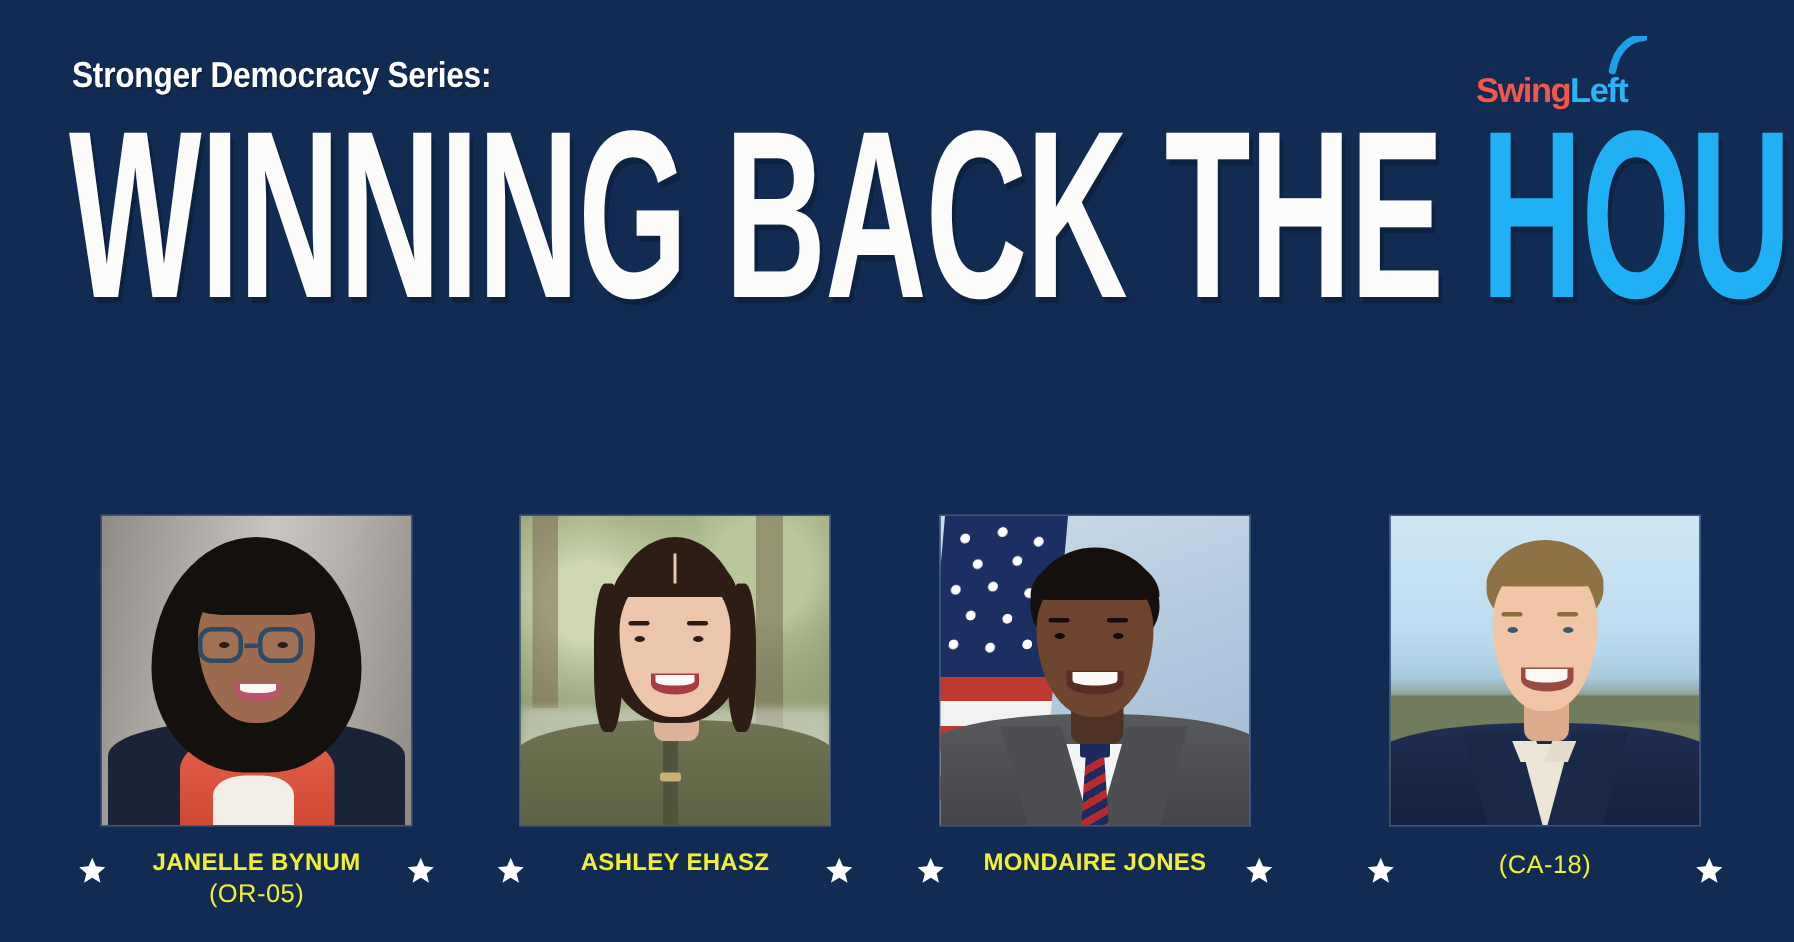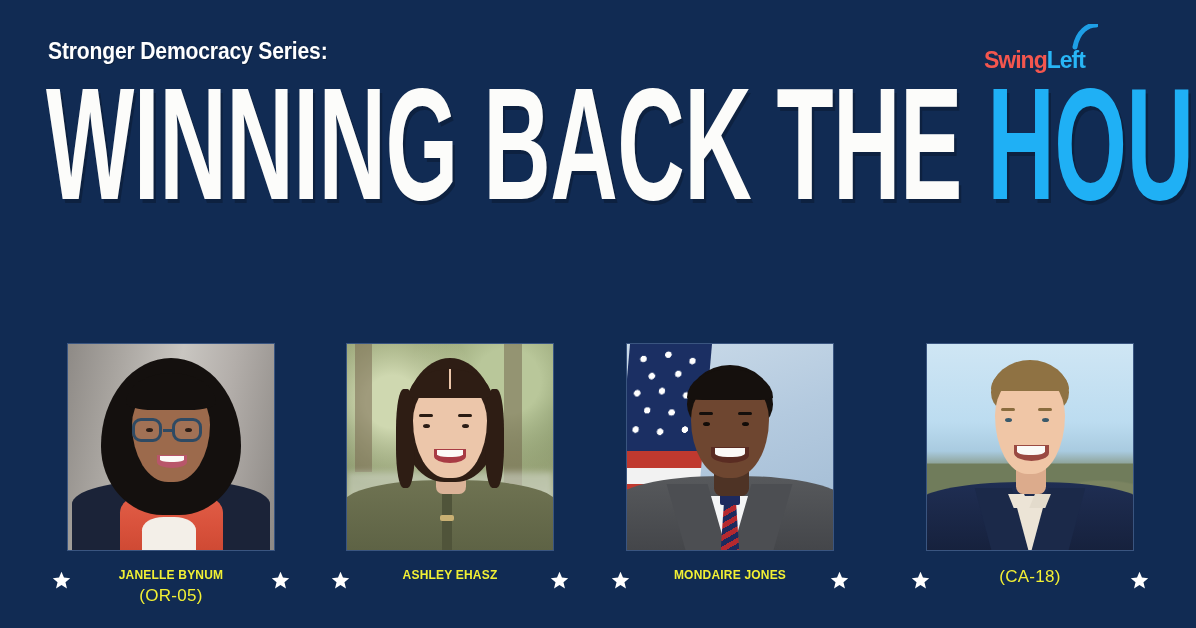--- a/index.html
+++ b/index.html
@@ -100,21 +100,21 @@
 
   
   .nameblock {
     position:relative;
     margin-top:15px;
     height:50px;
   }
   .name {
     color:#F2F034;
     font-weight:bold;
-    font-size:12px;
+    font-size:16px;
     letter-spacing:0.2px;
     line-height:19px;
     white-space:nowrap;
   }
   .district {
     color:#F2F034;
     font-size:17px;
     line-height:21px;
     letter-spacing:0.3px;
   }

